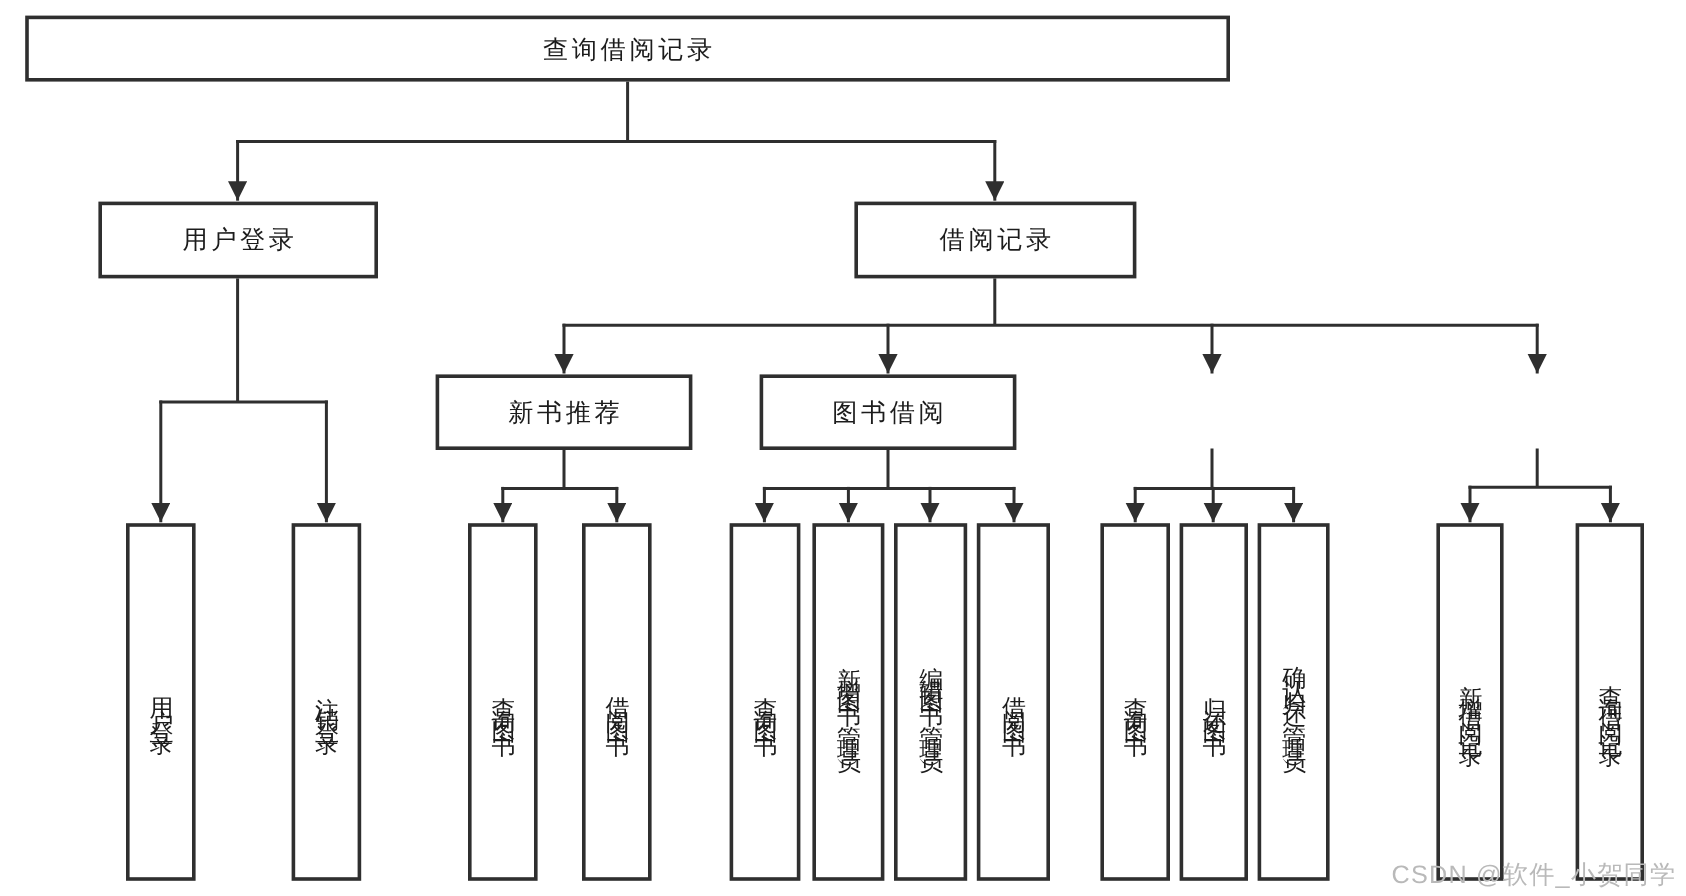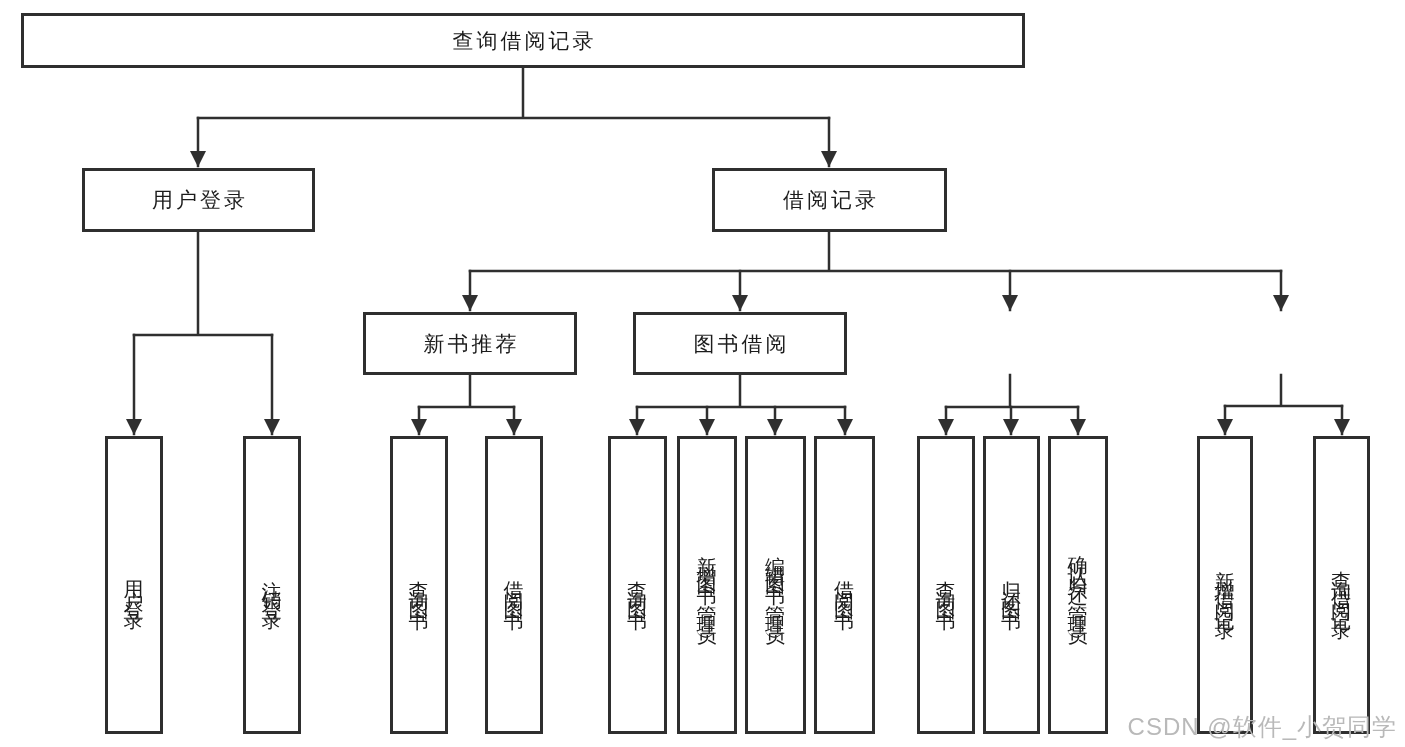--- a/index.html
+++ b/index.html
@@ -32,21 +32,21 @@
     writing-mode:vertical-rl;
     text-orientation:mixed;
     font-size:20px;
     letter-spacing:10px;
     line-height:1;
   }
   .watermark{
     position:absolute;
     right:8px;
     bottom:4px;
-    font-size:24px;
+    font-size:21px;
     letter-spacing:1px;
     color:#b9b9b9;
     z-index:5;
     white-space:nowrap;
   }
 </style>
 </head>
 <body>
 
 <div class="canvas">

